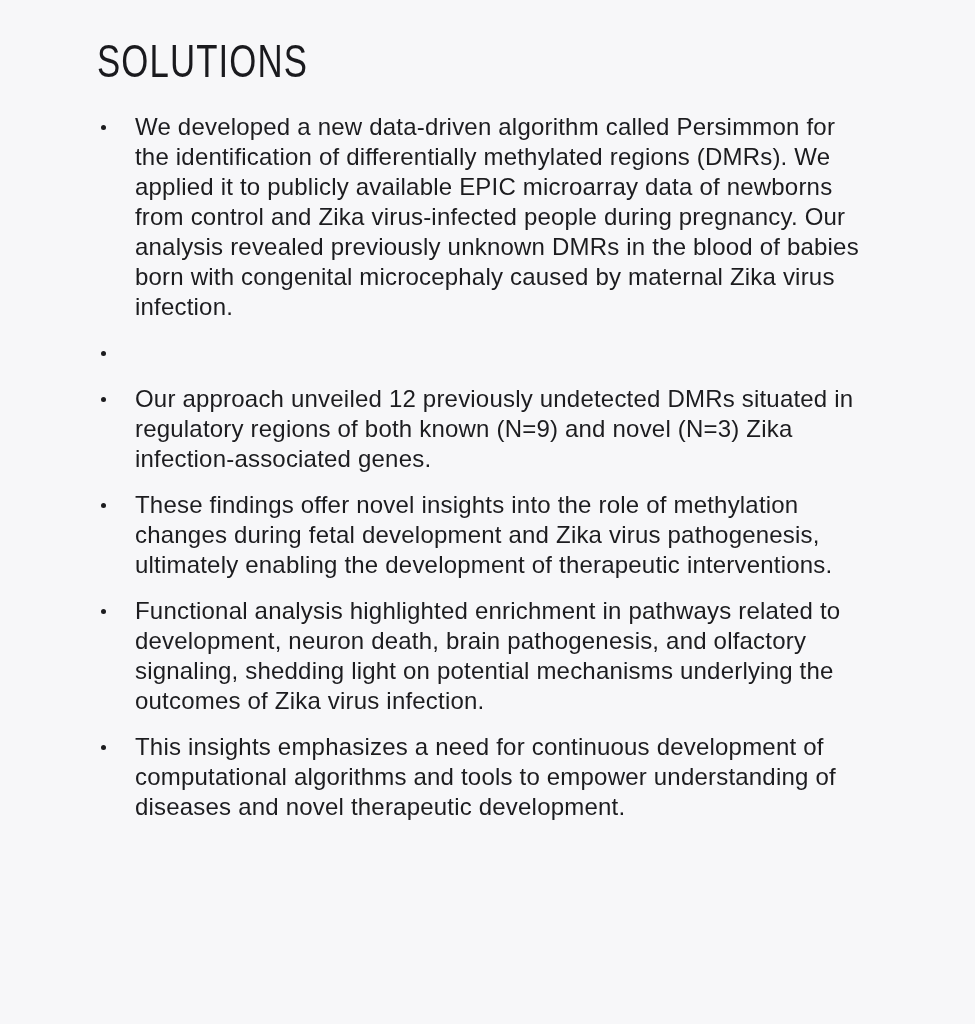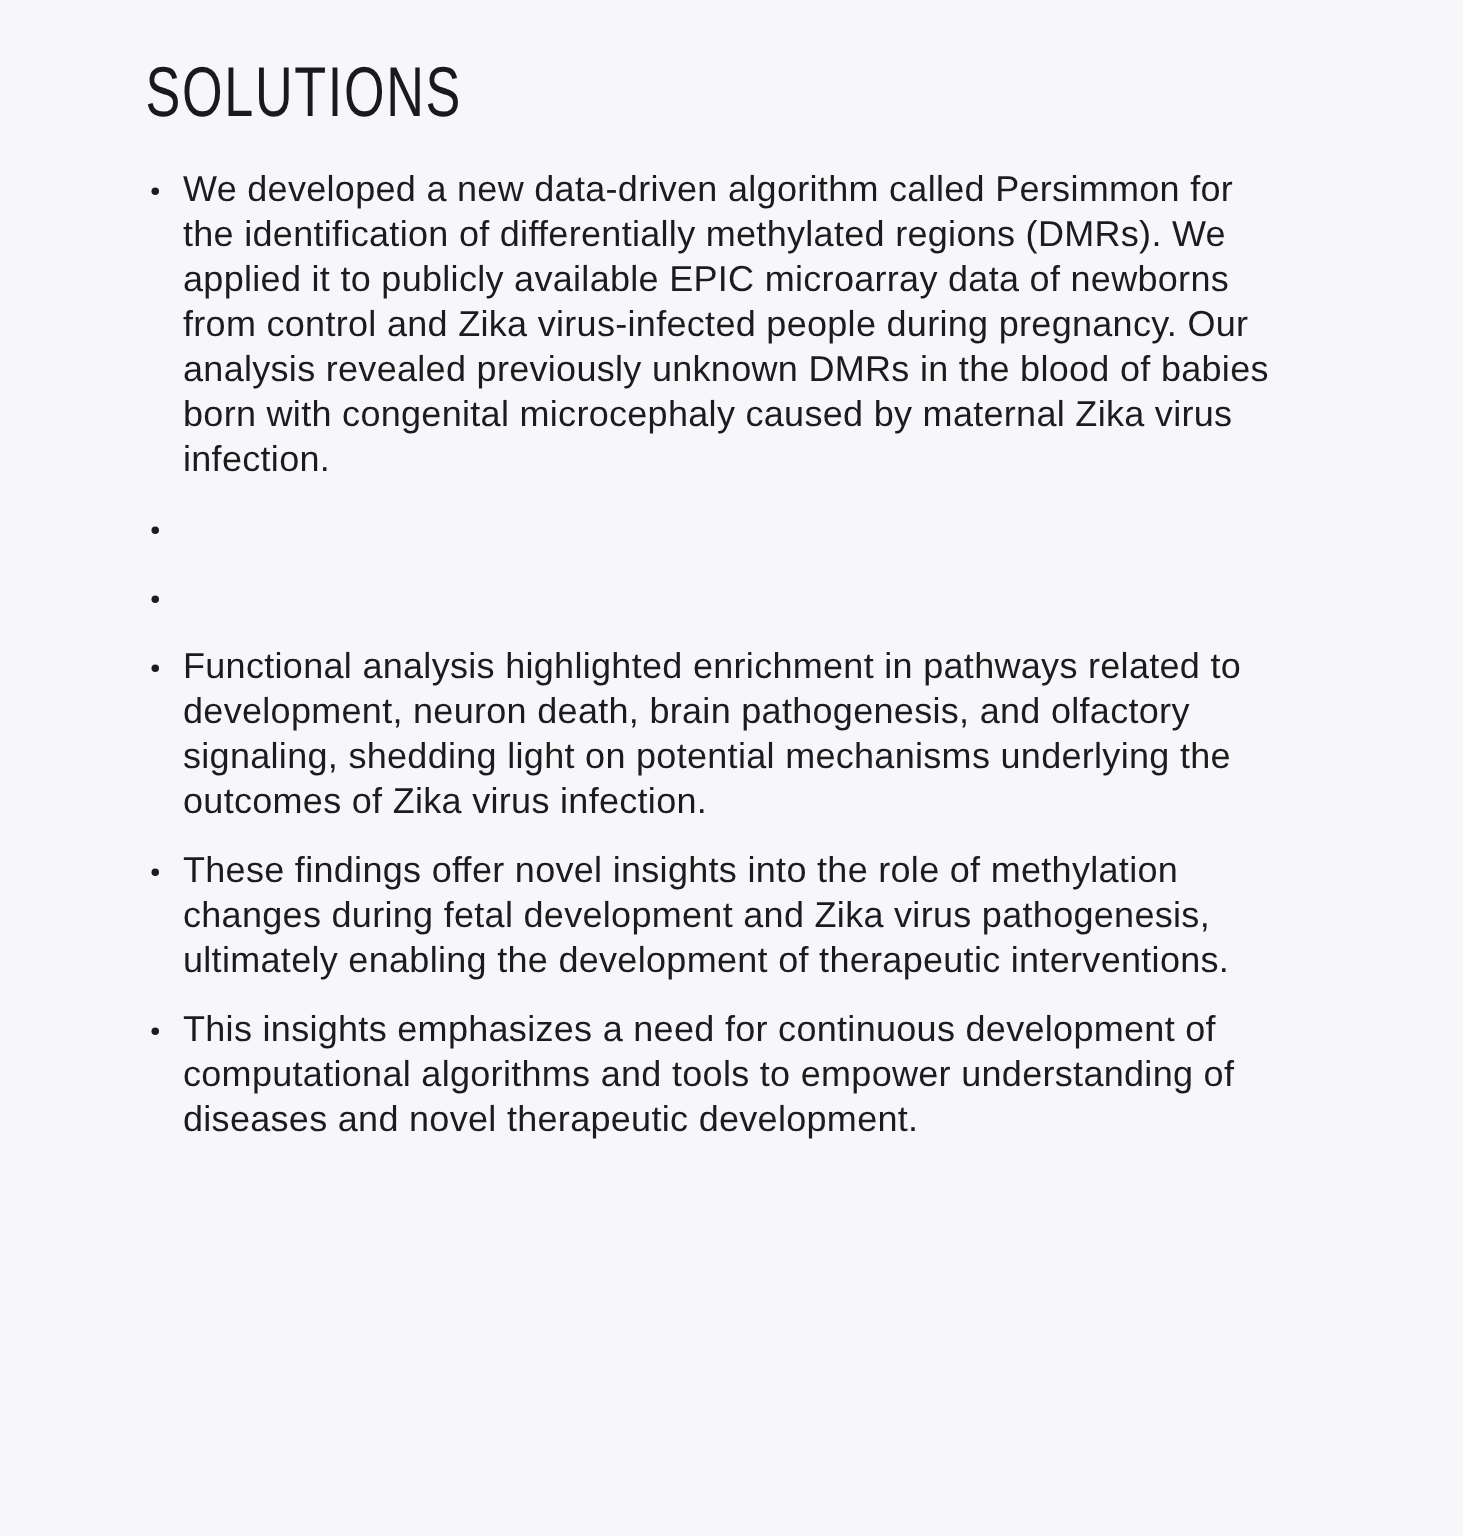--- a/index.html
+++ b/index.html
@@ -35,20 +35,21 @@
 
   ul.bullets {
     list-style: none;
     margin-top: 24px;
   }
 
   ul.bullets li {
     display: flex;
     align-items: flex-start;
     margin-bottom: 16px;
+    gap: 13px;
   }
 
   .dot {
     flex: 0 0 25px;
     position: relative;
     height: 30px;
   }
 
   .dot::after {
     content: "";
@@ -82,30 +83,31 @@
       <span class="dot"></span>
       <span class="bullet-text">We developed a new data-driven algorithm called Persimmon for the identification of differentially methylated regions (DMRs). We applied it to publicly available EPIC microarray data of newborns from control and Zika virus-infected people during pregnancy. Our analysis revealed previously unknown DMRs in the blood of babies born with congenital microcephaly caused by maternal Zika virus infection.</span>
     </li>
 
     <li>
       <span class="dot"></span>
     </li>
 
     <li>
       <span class="dot"></span>
+      <span class="bullet-text">Our approach unveiled 12 previously undetected DMRs situated in regulatory regions of both known (N=9) and novel (N=3) Zika infection-associated genes.</span>
+    </li>
+
+    <li>
+      <span class="dot"></span>
+      <span class="bullet-text">These findings offer novel insights into the role of methylation changes during fetal development and Zika virus pathogenesis, ultimately enabling the development of therapeutic interventions.</span>
     </li>
 
     <li>
       <span class="dot"></span>
       <span class="bullet-text">Functional analysis highlighted enrichment in pathways related to development, neuron death, brain pathogenesis, and olfactory signaling, shedding light on potential mechanisms underlying the outcomes of Zika virus infection.</span>
-    </li>
-
-    <li>
-      <span class="dot"></span>
-      <span class="bullet-text">These findings offer novel insights into the role of methylation changes during fetal development and Zika virus pathogenesis, ultimately enabling the development of therapeutic interventions.</span>
     </li>
 
     <li>
       <span class="dot"></span>
       <span class="bullet-text">This insights emphasizes a need for continuous development of computational algorithms and tools to empower understanding of diseases and novel therapeutic development.</span>
     </li>
 
   </ul>
 
 </div>

